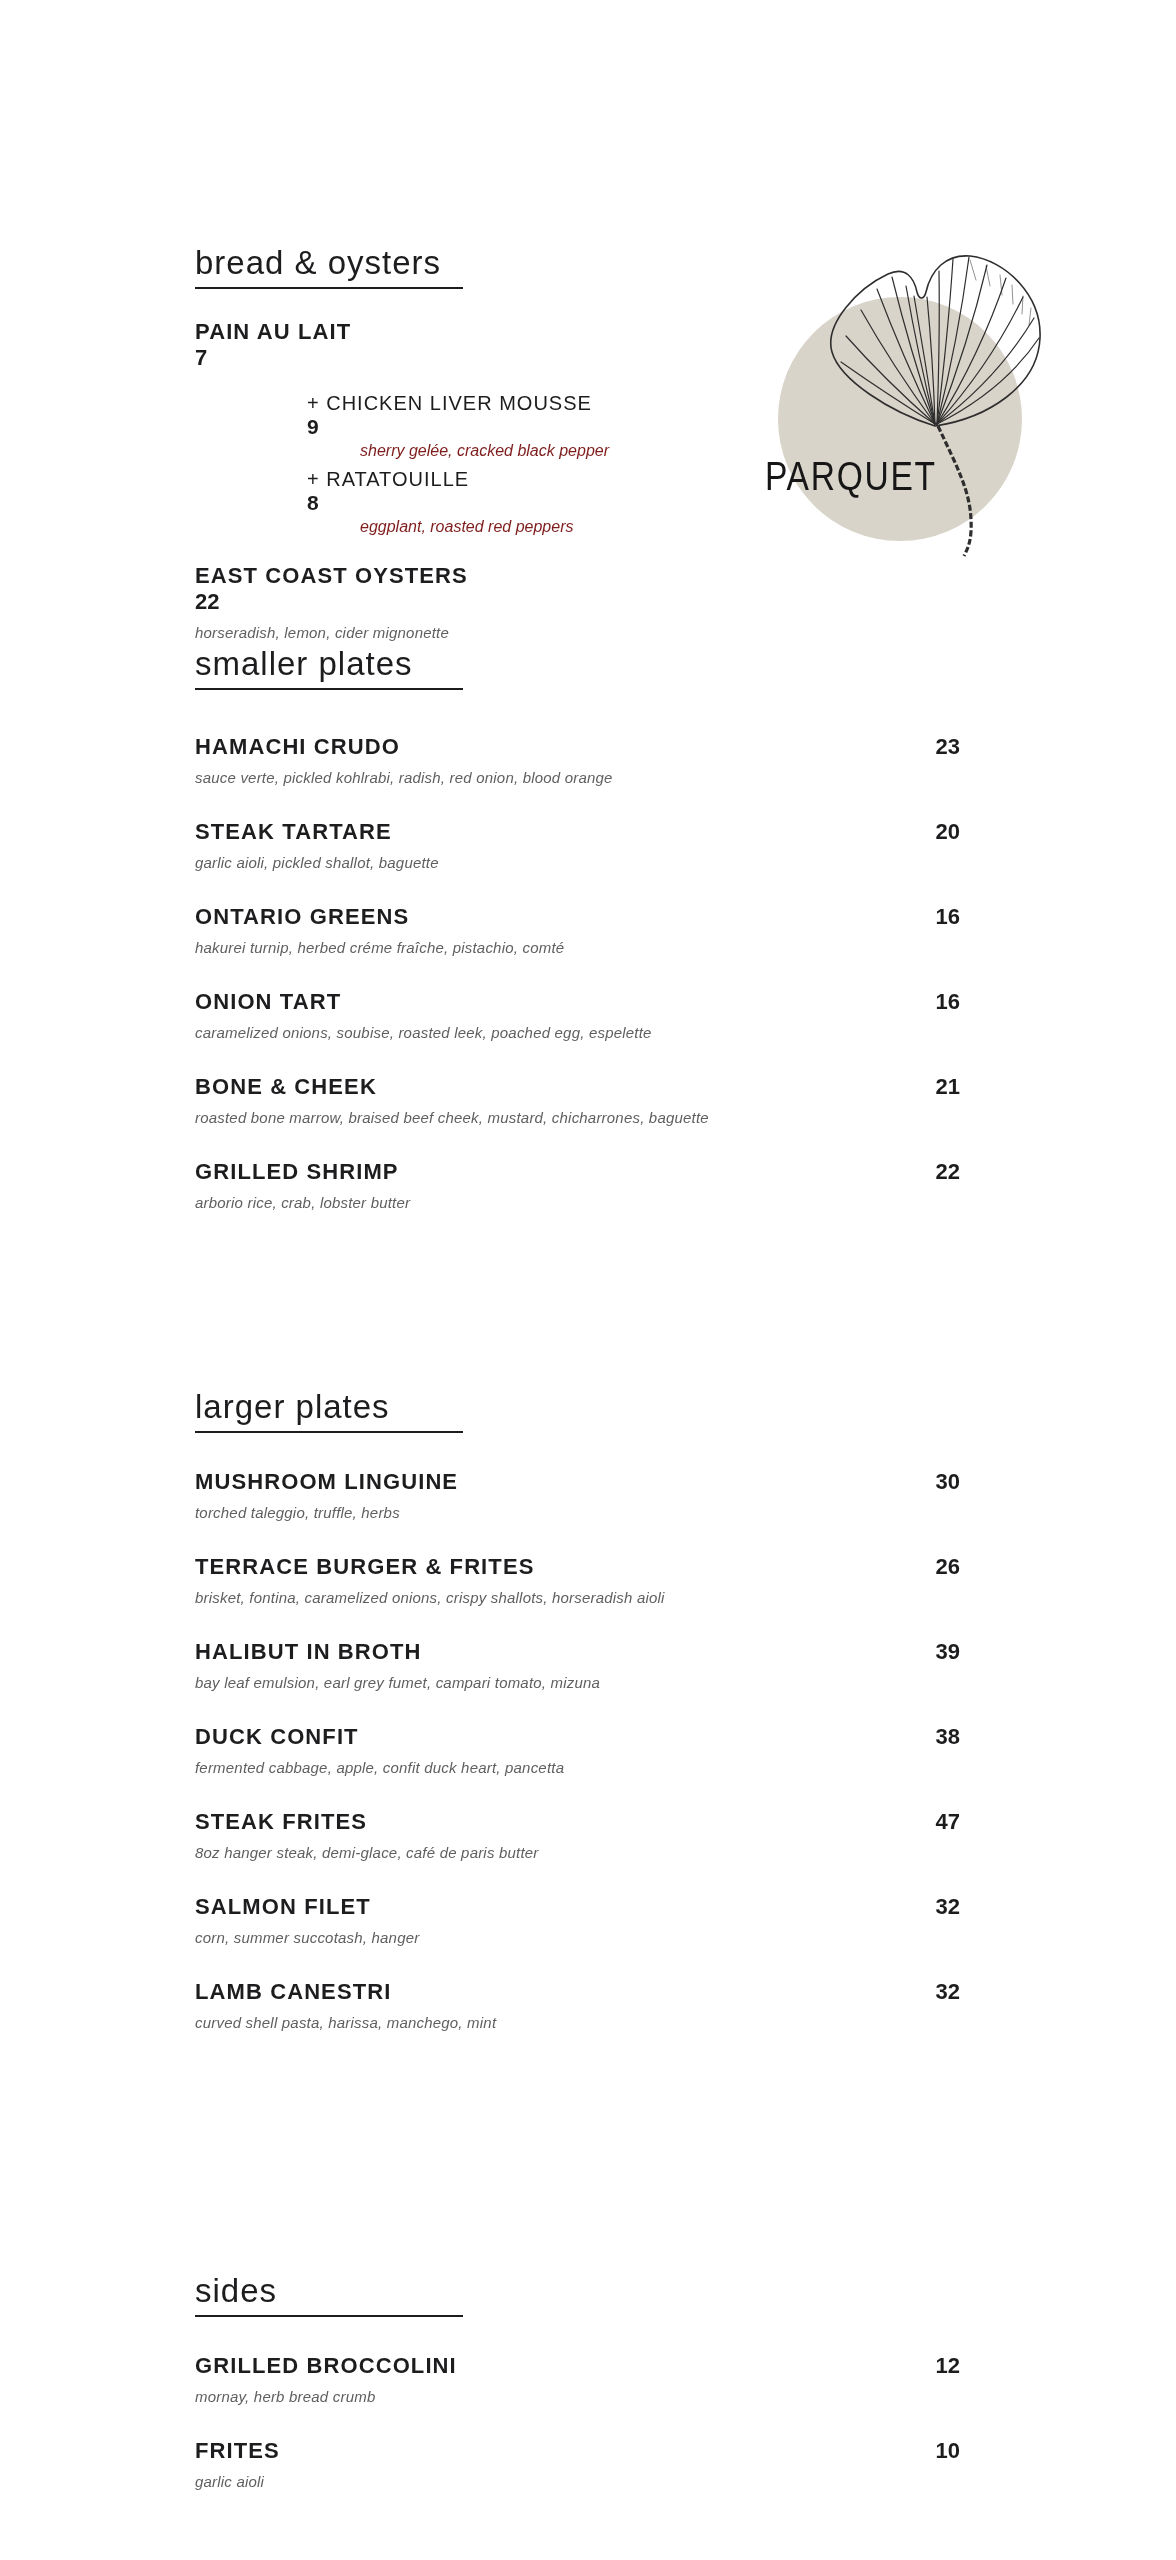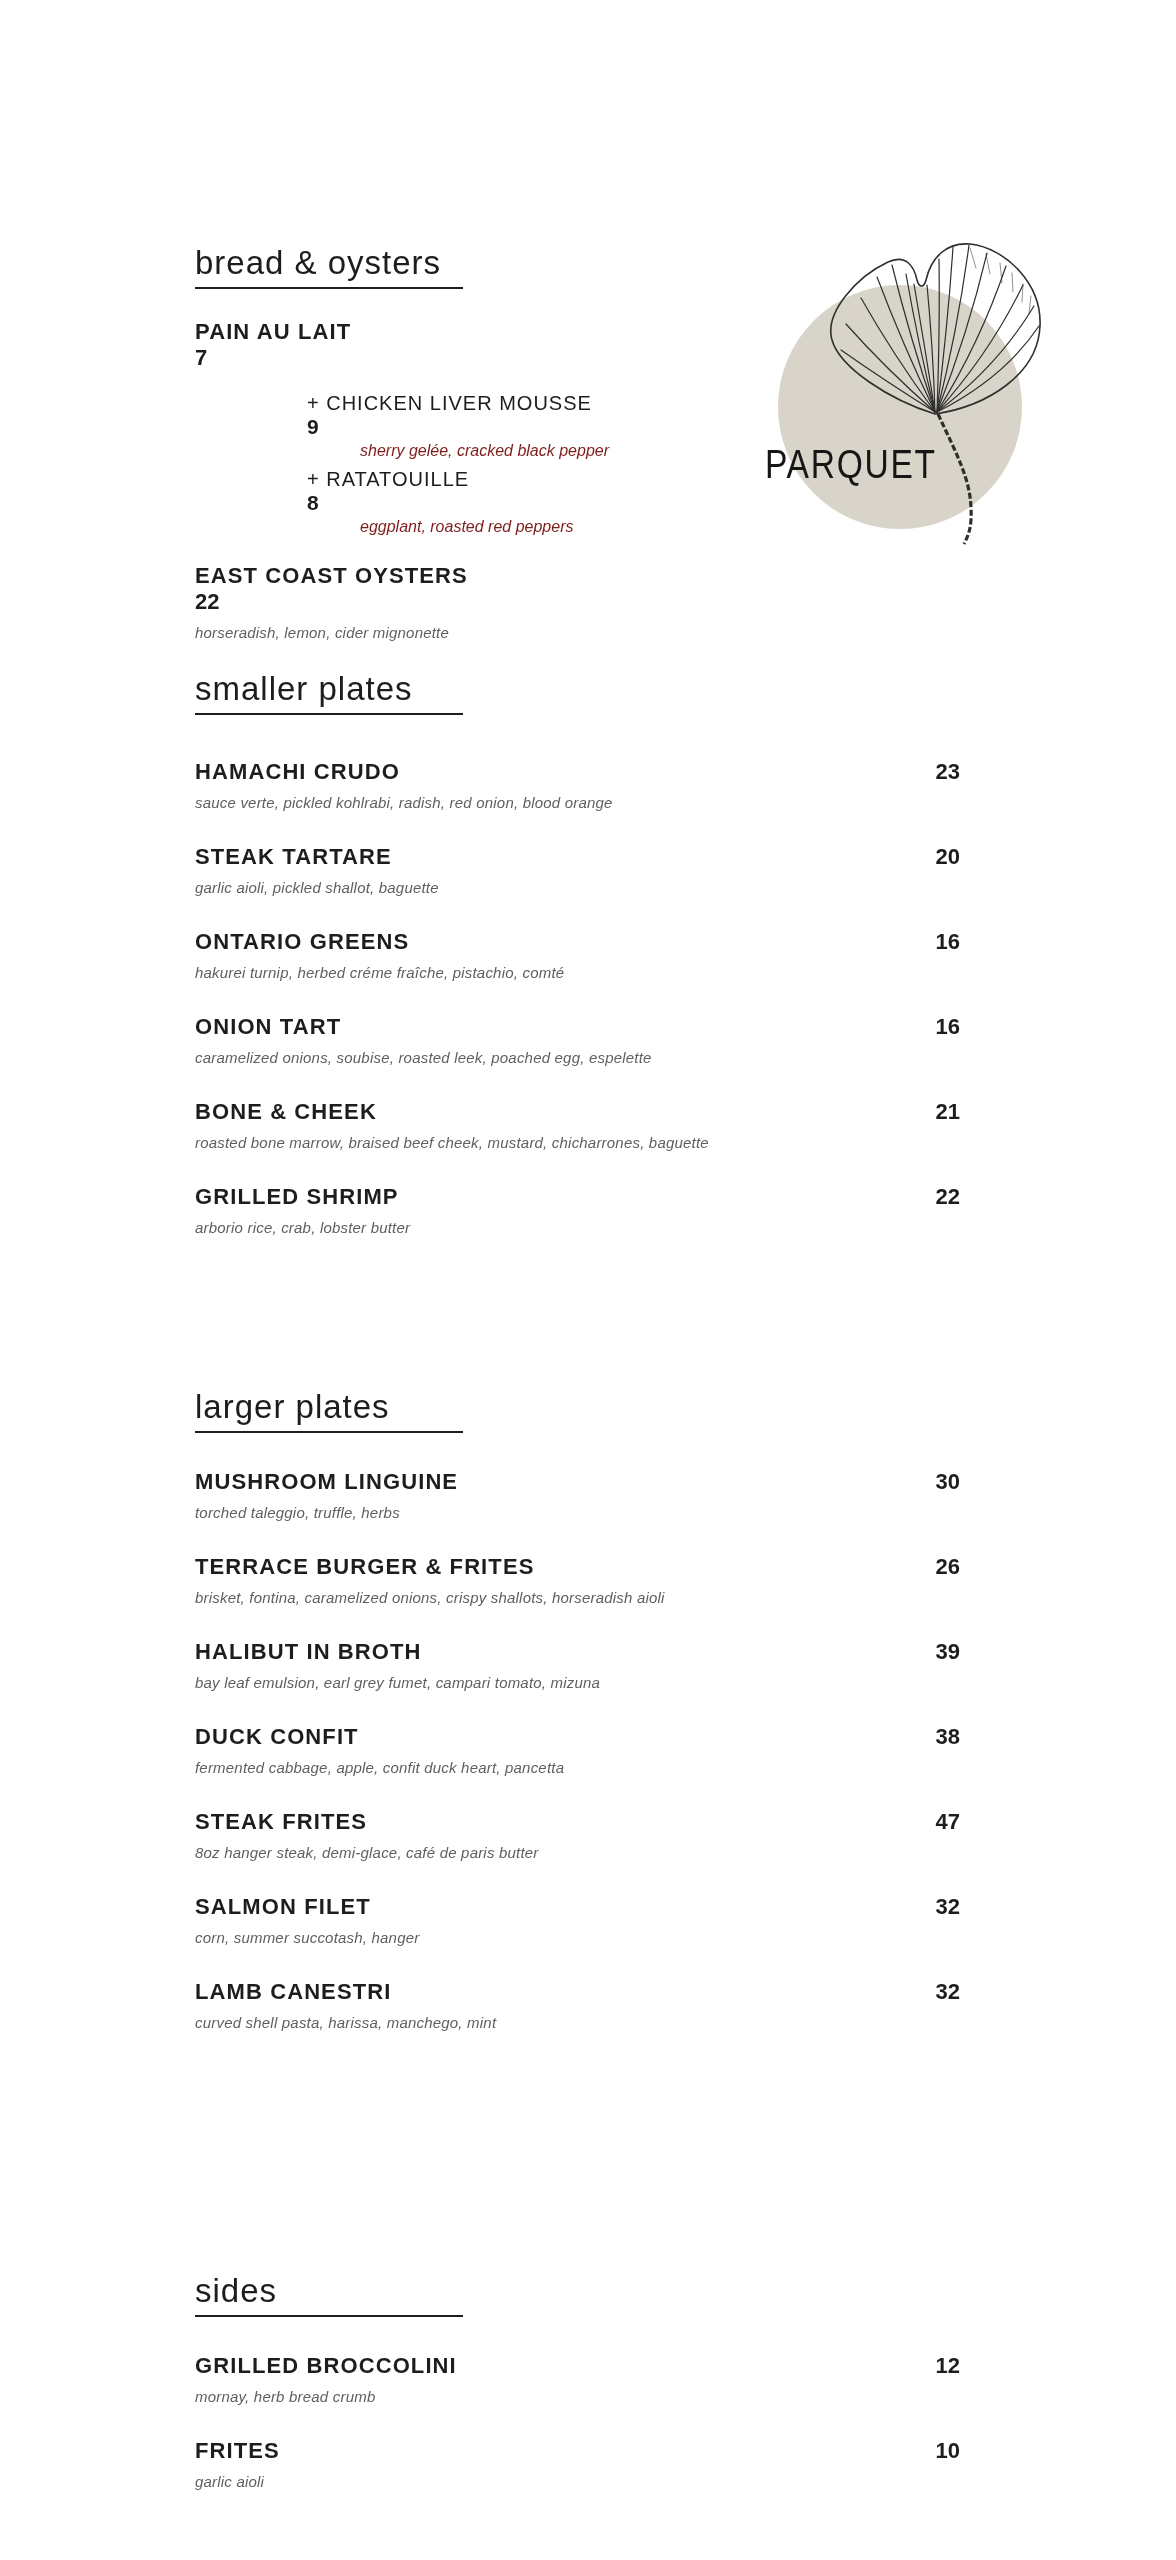--- a/index.html
+++ b/index.html
@@ -21,21 +21,21 @@
   .sec-bread .row{width:445px;box-sizing:border-box;flex-direction:column;}
   .row-pain{margin-top:30px;}
   .sub-item{margin-top:21px;}
   .sub-item.tight{margin-top:8px;}
   .sub-item .row{padding-left:112px;}
   .sub-item .iname{font-size:20px;font-weight:500;letter-spacing:1px;}
   .sub-item .iprice{font-size:21px;font-weight:600;}
   .sub-desc{margin-left:165px;margin-top:3px;font-size:16px;font-style:italic;color:#7f1d1d;}
   .east{margin-top:27px;}
   
-  .logo{position:absolute;left:740px;top:228px;width:330px;height:410px;}
+  .logo{position:absolute;left:740px;top:240px;width:330px;height:410px;}
   .logo svg{position:absolute;left:0;top:0;}
   .logo-word{
     position:absolute;left:25px;top:216px;font-size:40px;line-height:40px;
     letter-spacing:2px;font-weight:500;color:#161616;
     transform:scaleX(0.84);transform-origin:0 50%;white-space:nowrap;
   }
 </style>
 </head>
 <body>
 
@@ -96,21 +96,21 @@
 
     <div class="east">
       <div class="row">
         <span class="iname">EAST COAST OYSTERS</span>
         <span class="iprice">22</span>
       </div>
       <div class="idesc">horseradish, lemon, cider mignonette</div>
     </div>
   </div>
 
-  <div class="sec" style="top:672px;">
+  <div class="sec" style="top:647px;">
     <div class="sec-title">smaller plates</div>
     <div class="rule"></div>
 
     <div class="item first2">
       <div class="row">
         <span class="iname">HAMACHI CRUDO</span>
         <span class="iprice">23</span>
       </div>
       <div class="idesc">sauce verte, pickled kohlrabi, radish, red onion, blood orange</div>
     </div>

